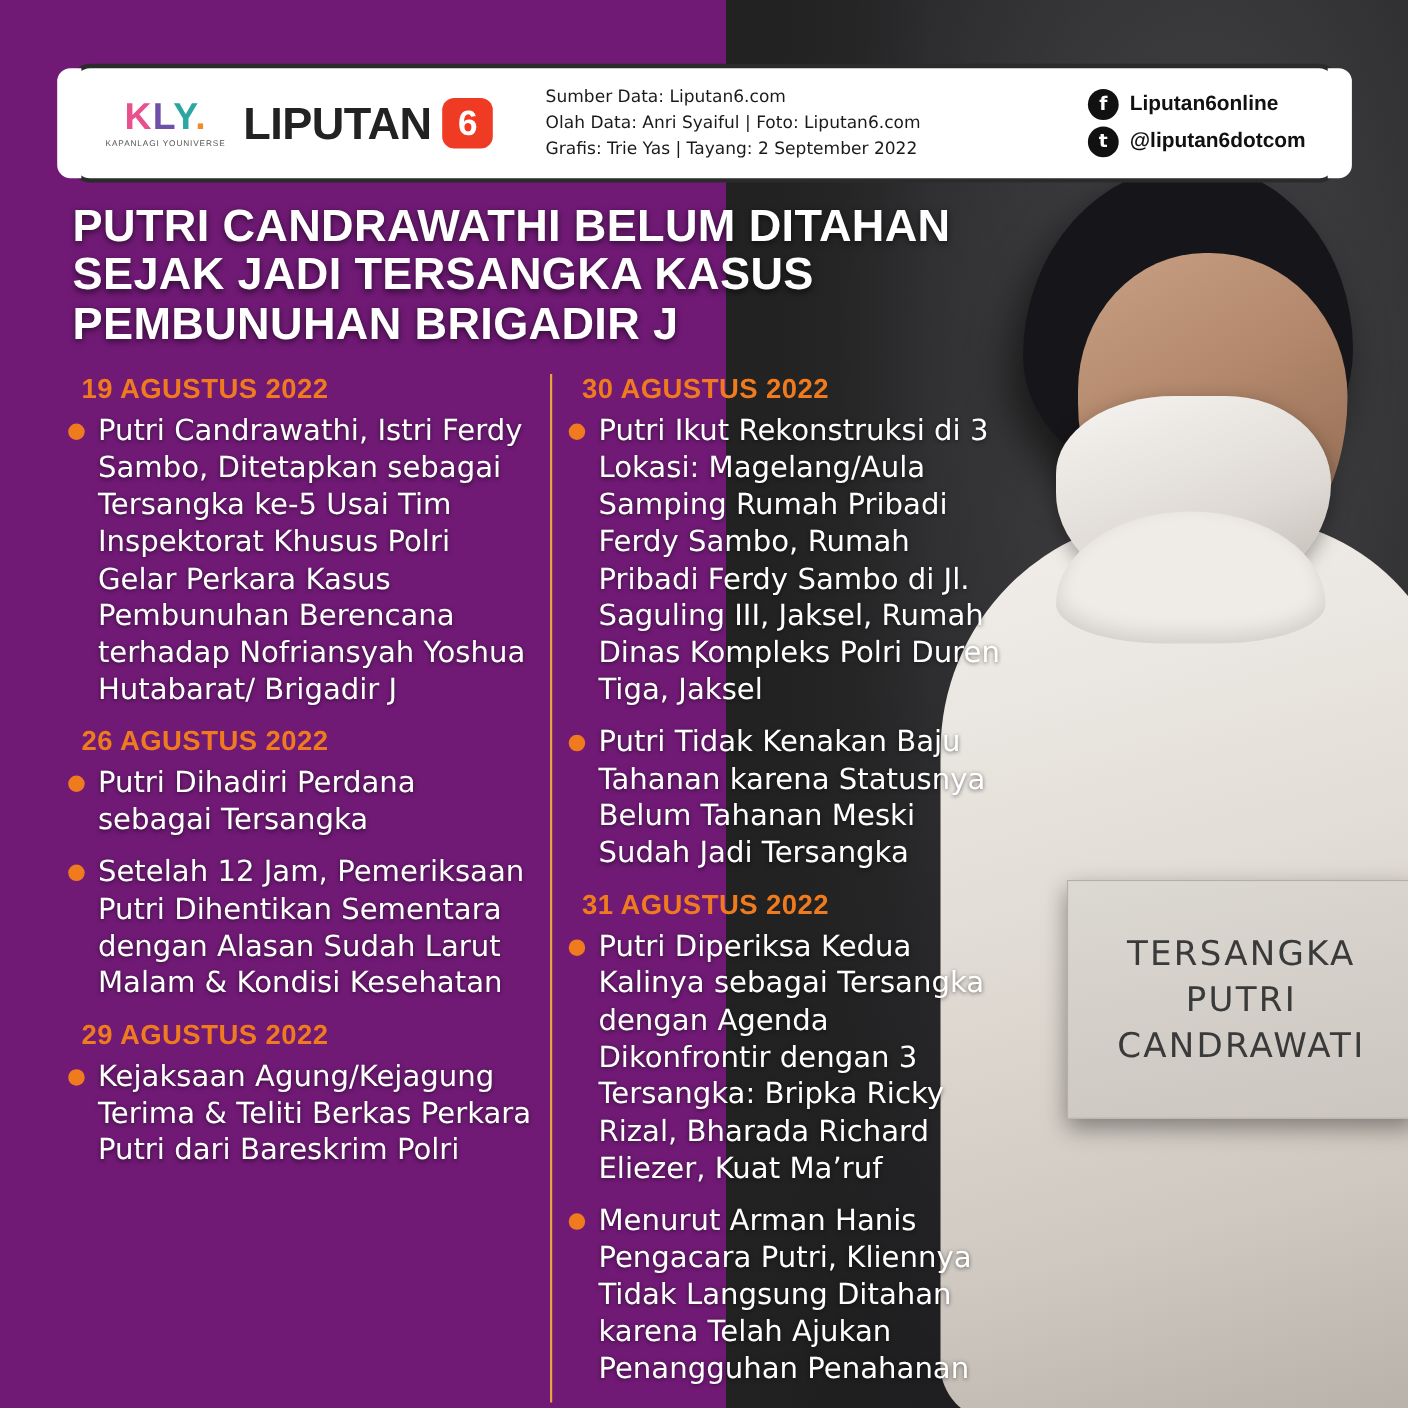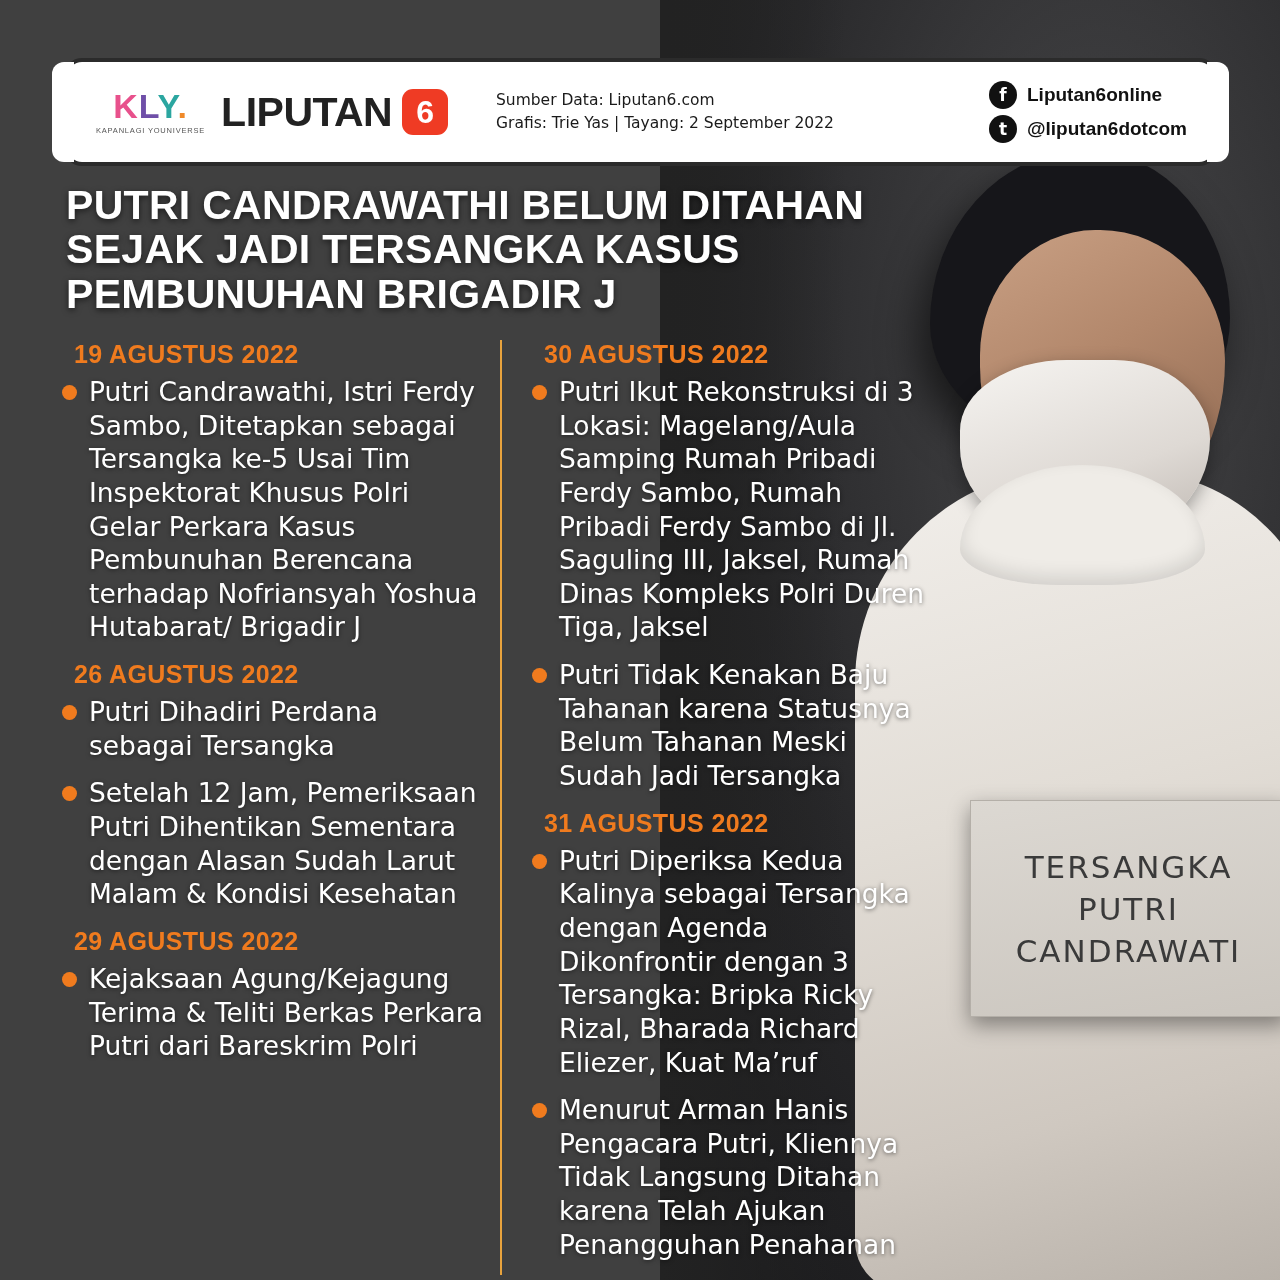--- a/index.html
+++ b/index.html
@@ -7,21 +7,21 @@
     padding: 0;
     background: #1c1c1c;
   }
   body {
     font-family: "Liberation Sans", sans-serif;
   }
   #infographic {
     position: relative;
     width: 1280px;
     height: 1280px;
-    background: #404040;
+    background: #701a75;
     overflow: hidden;
   }
   
   .photo-layer {
     position: absolute;
     right: 0;
     top: 0;
     width: 620px;
     height: 1280px;
     overflow: hidden;
@@ -240,21 +240,21 @@
     top: 340px;
     width: 890px;
     display: flex;
     gap: 14px;
   }
   .col {
     width: 424px;
   }
   .col.right {
     border-left: 2px solid #e8a33d;
-    padding-left: 30px;
+    padding-left: 15px;
     width: 400px;
   }
   .date {
     color: #f07b1e;
     font-size: 25px;
     font-weight: bold;
     letter-spacing: 0.4px;
     margin: 16px 0 6px 12px;
   }
   .col .date:first-child { margin-top: 0; }
@@ -307,20 +307,21 @@
         </div>
         <div class="kly-sub">KAPANLAGI YOUNIVERSE</div>
       </div>
       <div class="liputan">
         <div class="liputan-word">LIPUTAN</div>
         <div class="liputan-six">6</div>
       </div>
     </div>
     <div class="meta">
       <div>Sumber Data: Liputan6.com</div>
+      <div>Olah Data: Anri Syaiful | Foto: Liputan6.com</div>
       <div>Grafis: Trie Yas | Tayang: 2 September 2022</div>
     </div>
     <div class="socials">
       <div class="social-row">
         <div class="social-ic">f</div>
         <div class="social-name">Liputan6online</div>
       </div>
       <div class="social-row">
         <div class="social-ic">t</div>
         <div class="social-name">@liputan6dotcom</div>

